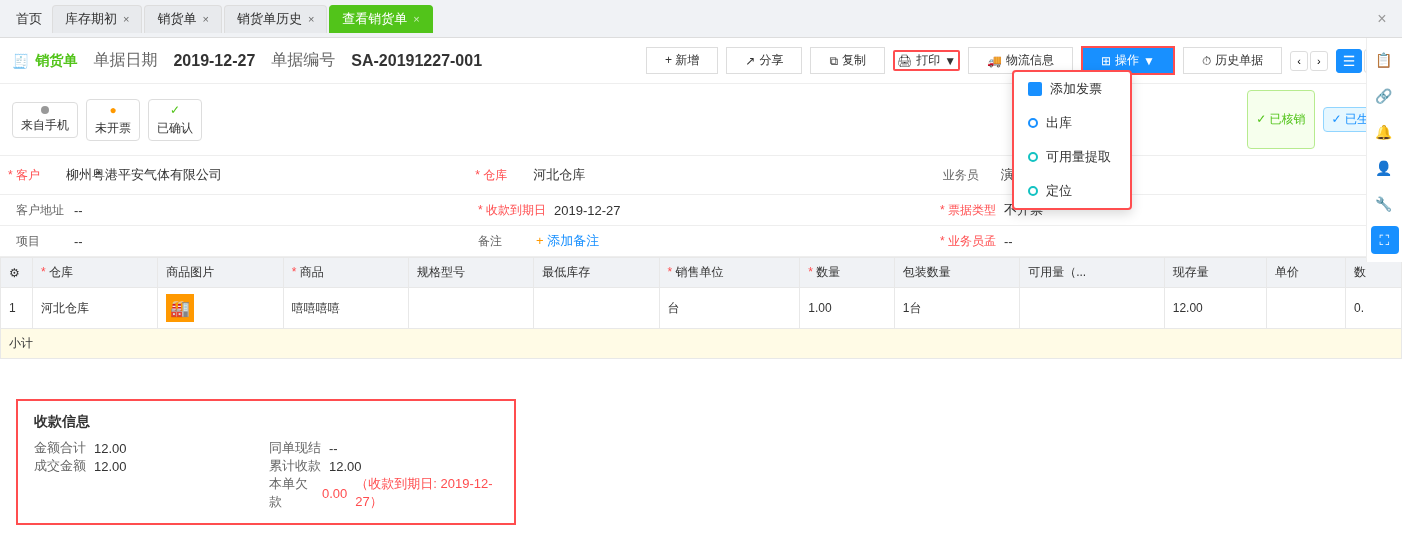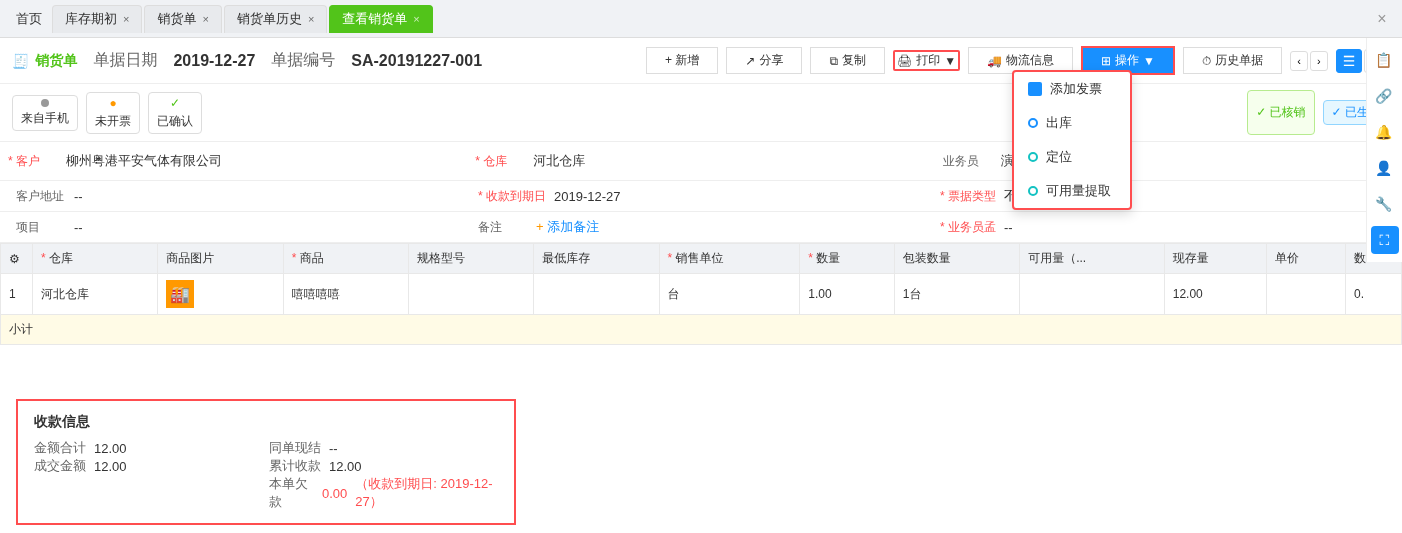--- a/index.html
+++ b/index.html
@@ -40,21 +40,21 @@
     
     .toolbar {
       display: flex; align-items: center; margin-left: auto; gap: 8px;
     }
     .btn-toolbar {
       display: flex; align-items: center; gap: 4px; padding: 4px 18px; border: 1px solid #ddd;
       border-radius: 0; cursor: pointer; font-size: 12px; background: white; color: #333;
     }
 
     .btn-ops { background: #1890ff; color: white; border-color: #1890ff; position: relative; }
-    .btn-status-green { background: #f6ffed; color: #52c41a; border: 1px solid #b7eb8f; border-radius: 4px; padding: 13px 8px; font-size: 12px; cursor: default; }
+    .btn-status-green { background: #f6ffed; color: #52c41a; border: 1px solid #b7eb8f; border-radius: 4px; padding: 20px 8px; font-size: 12px; cursor: default; }
     .btn-status-blue { background: #e6f7ff; color: #1890ff; border: 1px solid #91d5ff; border-radius: 4px; padding: 3px 8px; font-size: 12px; cursor: default; }
 
     .nav-arrows { display: flex; gap: 2px; }
     .nav-arr { padding: 3px 6px; border: 1px solid #ddd; border-radius: 3px; cursor: pointer; font-size: 11px; background: white; }
     .view-toggle { display: flex; gap: 2px; }
     .view-btn { padding: 3px 6px; border: 1px solid #ddd; border-radius: 3px; cursor: pointer; background: white; font-size: 14px; }
     .view-btn.active { background: #1890ff; color: white; border-color: #1890ff; }
 
     
     .toolbar2 {
@@ -378,25 +378,25 @@
     <div class="dropdown-item">
       <span class="icon-sq"></span>
       <span>添加发票</span>
     </div>
     <div class="dropdown-item">
       <span class="icon-circle"></span>
       <span>出库</span>
     </div>
     <div class="dropdown-item">
       <span class="icon-circle-teal"></span>
-      <span>定位</span>
+      <span>可用量提取</span>
     </div>
     <div class="dropdown-item">
       <span class="icon-circle-teal"></span>
-      <span>可用量提取</span>
+      <span>定位</span>
     </div>
   </div>
 
   <div class="right-sidebar">
     <div class="sidebar-icon">📋</div>
     <div class="sidebar-icon">🔗</div>
     <div class="sidebar-icon">🔔</div>
     <div class="sidebar-icon">👤</div>
     <div class="sidebar-icon">🔧</div>
     <div class="sidebar-icon active">⛶</div>

